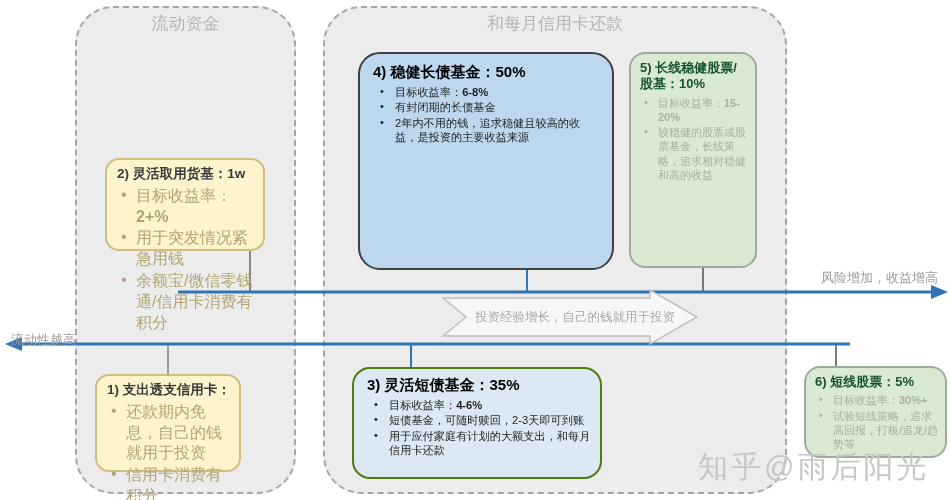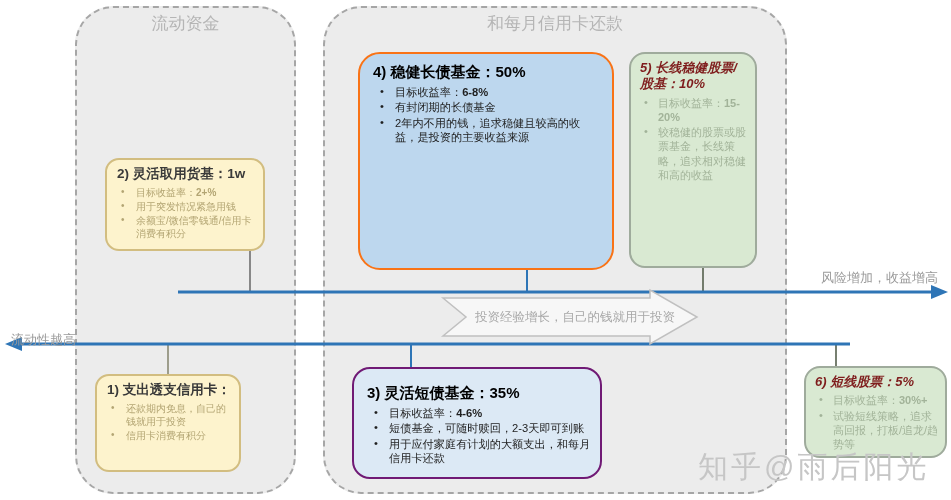--- a/index.html
+++ b/index.html
@@ -18,36 +18,36 @@
   
   .overlay{position:absolute;left:0;top:0;z-index:2;pointer-events:none;}
   
   .box{position:absolute;box-sizing:border-box;z-index:3;}
   .box .title{font-weight:bold;line-height:1.25;}
   ul.bullets{margin:3px 0 0 0;padding:0;list-style:none;line-height:1.3;}
   .bullets li{position:relative;padding-left:22px;margin-top:1px;}
   .bullets li::before{content:"•";position:absolute;left:7px;top:-1px;}
   .rate-value{font-weight:bold;}
 
-  .box-blue{background:#bdd7ee;border:2px solid #f97316;border-radius:22px;padding:9px 10px 8px 13px;}
+  .box-blue{background:#bdd7ee;border:2px solid #404040;border-radius:22px;padding:9px 10px 8px 13px;}
   .box-blue .title{font-size:15px;color:#000;}
   .box-blue .bullets{font-size:11.2px;color:#1f1f1f;}
 
-  .box-blue-light{background:#dce9f5;border:2px solid #701a75;border-radius:18px;padding:15px 8px 6px 13px;}
+  .box-blue-light{background:#dce9f5;border:2px solid #4d7c0f;border-radius:18px;padding:7px 8px 6px 13px;}
   .box-blue-light .title{font-size:15px;color:#000;}
   .box-blue-light .bullets{font-size:11.2px;color:#1f1f1f;}
 
   .box-yellow{background:#fdf3cd;border:2px solid #d2bd80;border-radius:14px;padding:6px 6px 6px 10px;}
   .box-yellow .title{font-size:13.5px;color:#3a3a3a;}
-  .box-yellow .bullets{font-size:10px;color:#b3a573;}
+  .box-yellow .bullets{font-size:16px;color:#b3a573;}
   .box-yellow .bullets li{padding-left:19px;}
   .box-yellow .bullets li::before{left:4px;}
 
   .box-green{background:#d9e9d2;border:2px solid #9fab9c;border-radius:16px;padding:6px 6px 6px 9px;}
-  .box-green .title{font-size:13px;color:#7f1d1d;font-style:italic;}
+  .box-green .title{font-size:13px;color:#14532d;}
   .box-green .bullets{font-size:11px;color:#a2b399;}
   .box-green .bullets li{padding-left:18px;}
   .box-green .bullets li::before{left:4px;}
 
   .axis-label{position:absolute;z-index:2;font-size:13px;color:#9a9a9a;white-space:nowrap;}
   .experience-label{
     position:absolute;z-index:3;font-size:12.5px;color:#a8a8a8;
     left:455px;top:309px;width:240px;text-align:center;white-space:nowrap;
   }
   .watermark{

